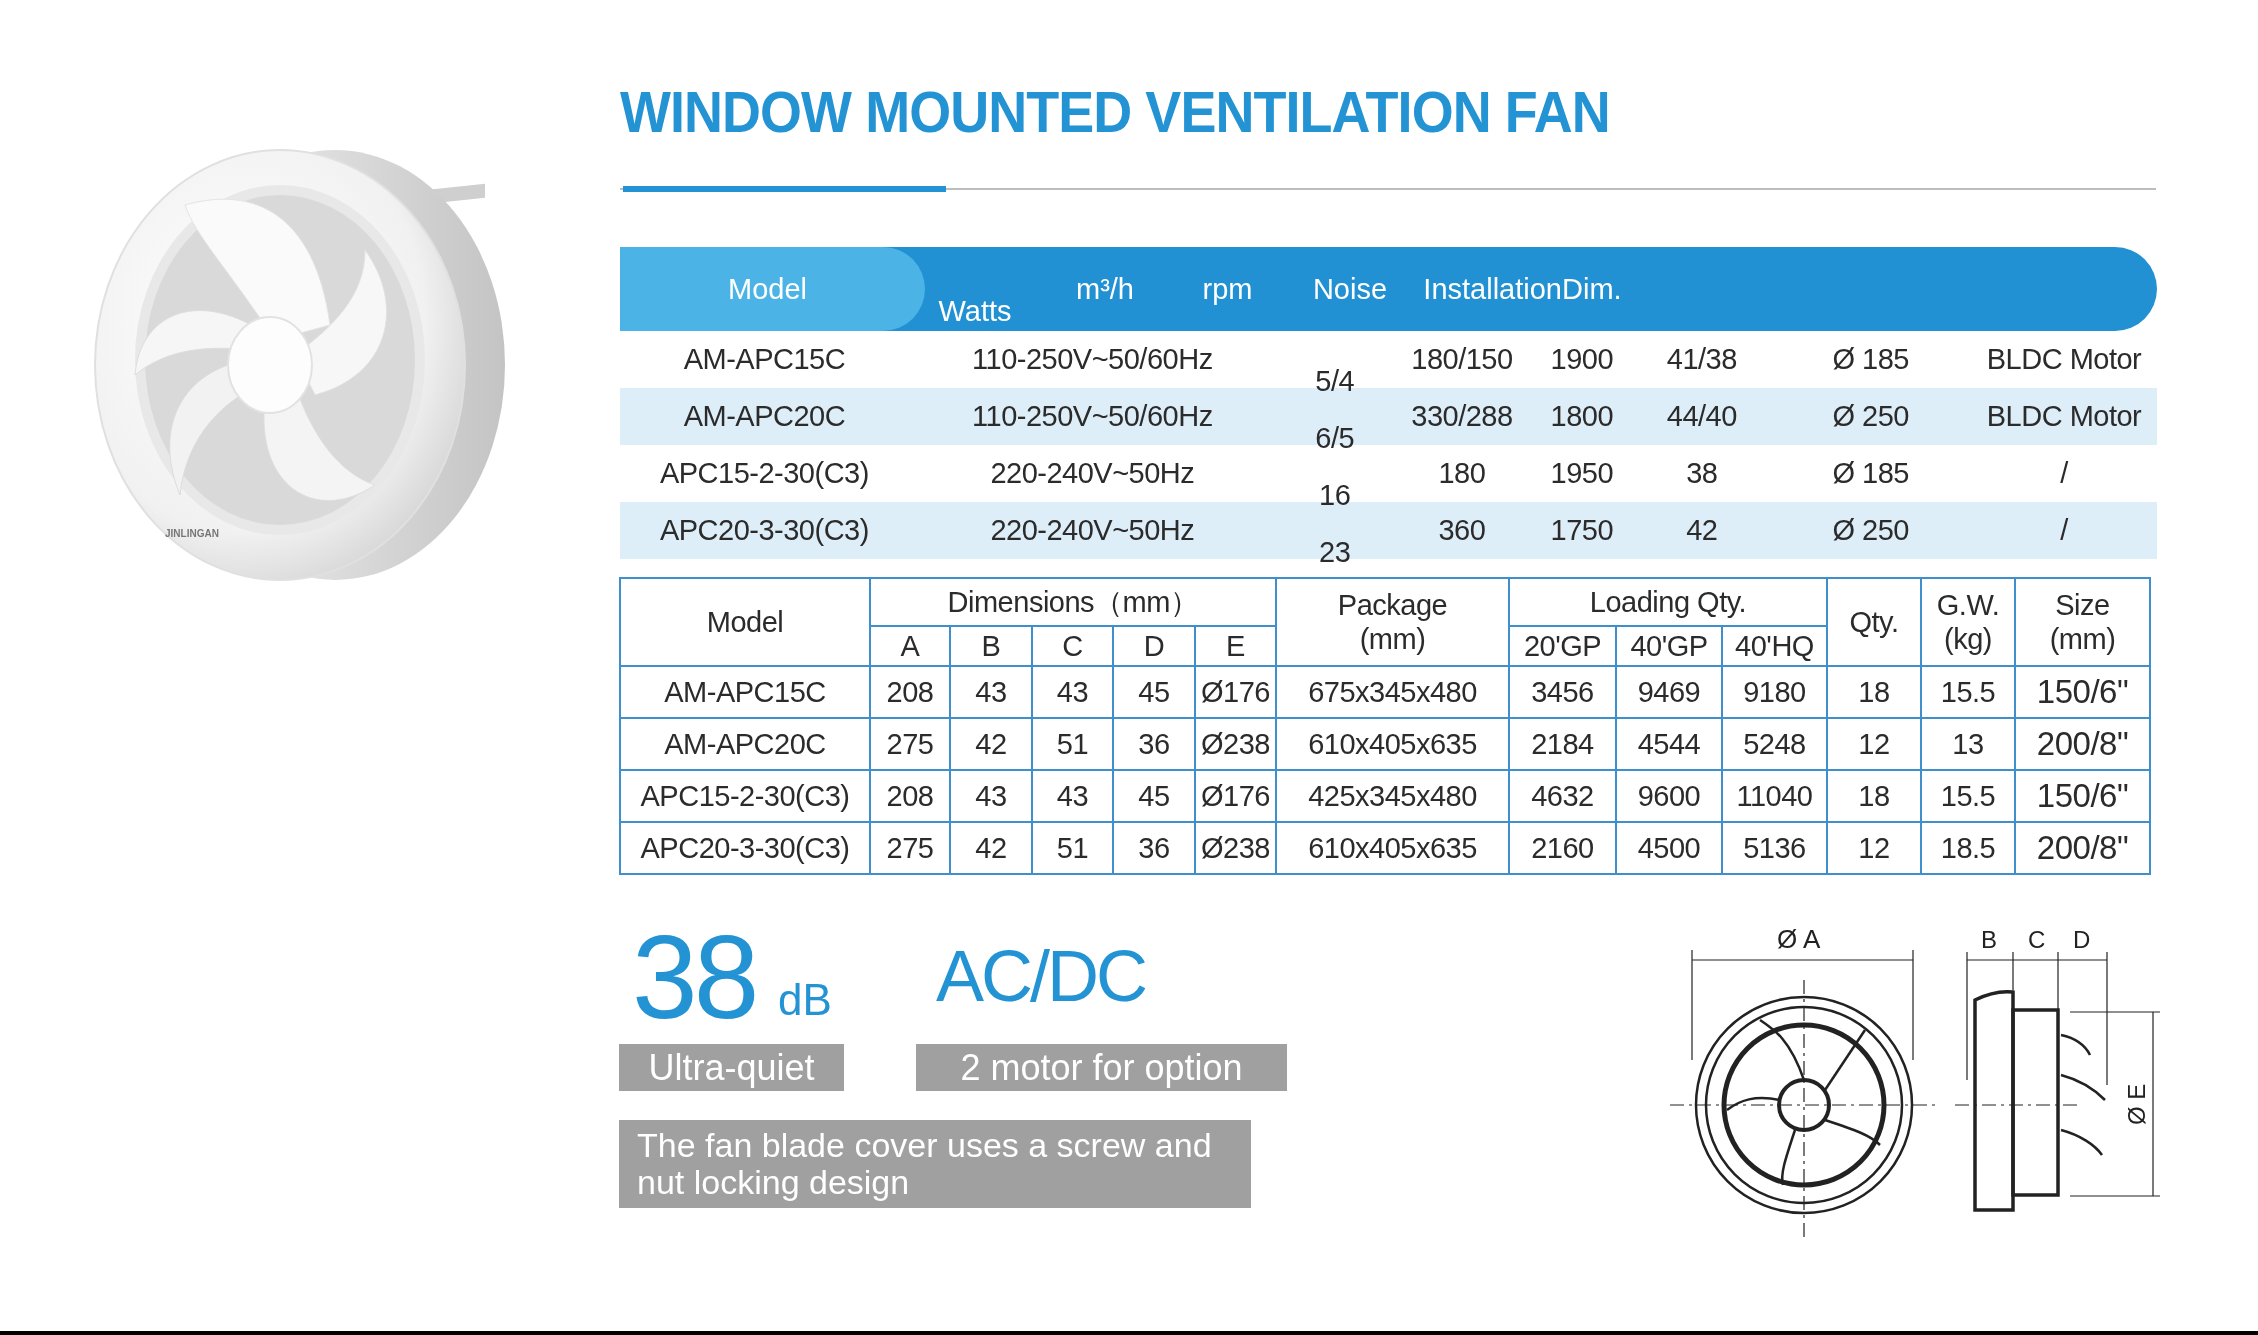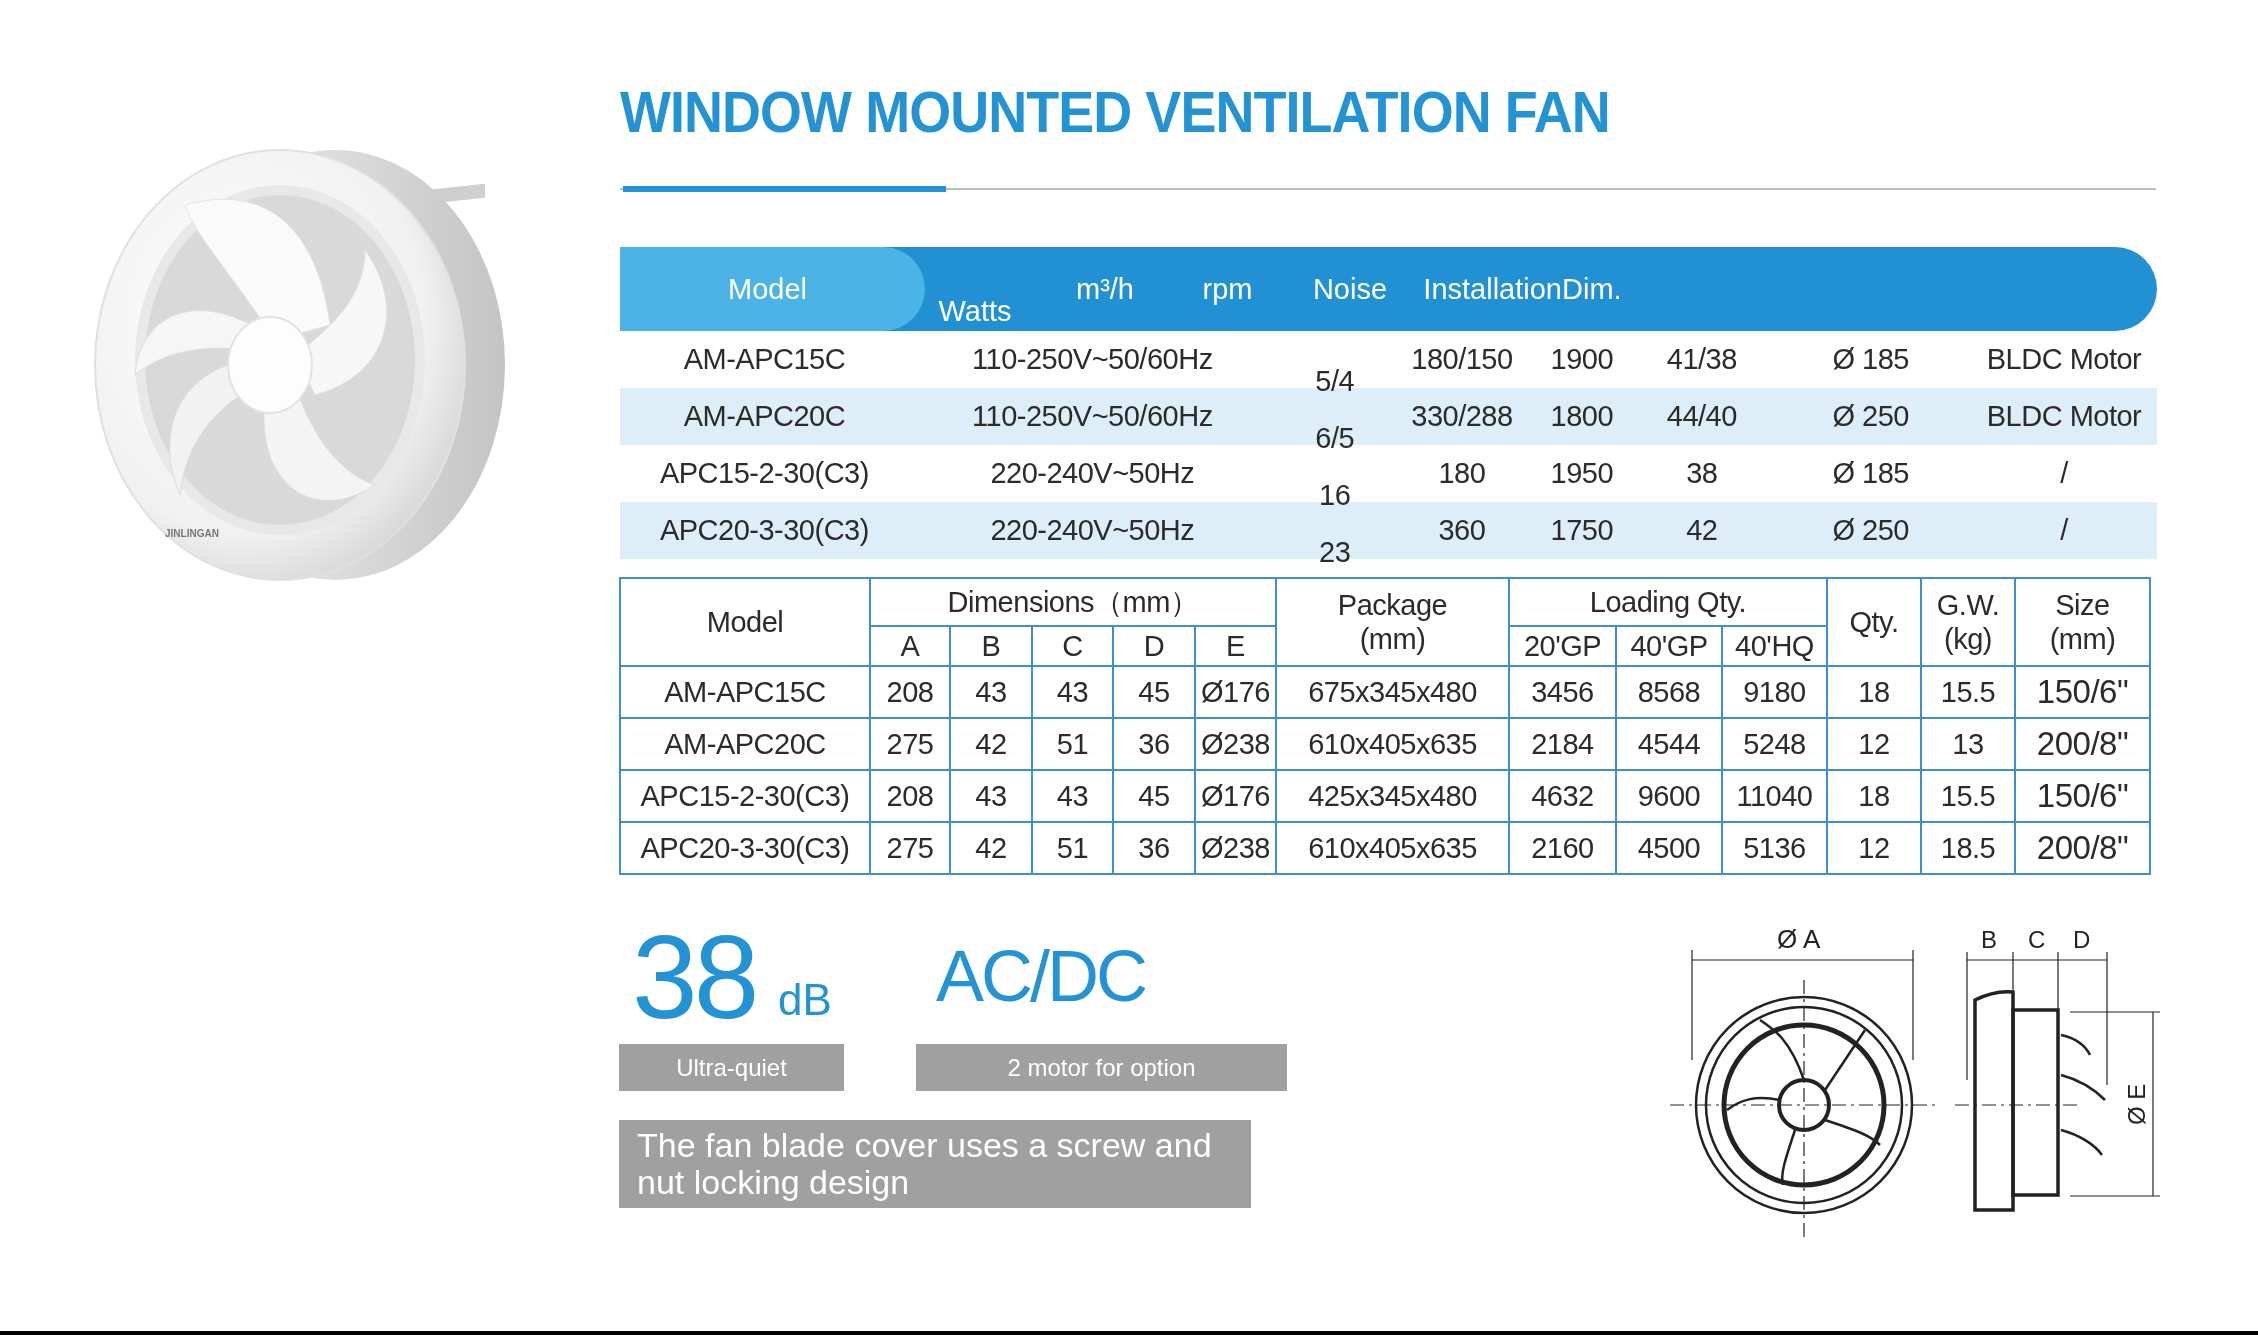--- a/index.html
+++ b/index.html
@@ -29,21 +29,21 @@
 
   
   #pack-table { left:619px; top:577px; border-collapse:collapse; }
   #pack-table td { border:2.5px solid #3e8fcb; text-align:center; font-size:29px; color:#2b2b2b; padding:0; white-space:nowrap; letter-spacing:-0.5px; }
   #pack-table .hdr { font-size:29px; line-height:34px; }
 
   
   #db-value { left:632px; top:918px; font-size:118px; color:#2493d4; line-height:118px; letter-spacing:-4px; }
   #db-unit { left:778px; top:975px; font-size:44px; color:#2493d4; }
   #acdc-value { left:936px; top:935px; font-size:72px; color:#2493d4; letter-spacing:-3px; }
-  .grey-tag { background:#a0a0a0; color:#ffffff; font-size:24px; display:flex; align-items:center; }
+  .grey-tag { background:#a0a0a0; color:#ffffff; font-size:36px; display:flex; align-items:center; }
   #tag-quiet { left:619px; top:1044px; width:225px; height:47px; justify-content:center; }
   #tag-motor { left:916px; top:1044px; width:371px; height:47px; justify-content:center;text-align:center; }
   #tag-lock { left:619px; top:1120px; width:632px; height:88px; padding:0 0 0 18px; box-sizing:border-box; line-height:37px; font-size:34px; }
 
   
   #diagram { left:1665px; top:920px; width:515px; height:320px; }
   #bottom-line { left:0; top:1331px; width:2258px; height:4px; background:#000; }
 </style>
 </head>
 <body>
@@ -190,21 +190,21 @@
   </tr>
   <tr style="height:52px;">
     <td>AM-APC15C</td>
     <td>208</td>
     <td>43</td>
     <td>43</td>
     <td>45</td>
     <td>Ø176</td>
     <td>675x345x480</td>
     <td>3456</td>
-    <td>8568</td>
+    <td>9469</td>
     <td>9180</td>
     <td>18</td>
     <td>15.5</td>
     <td style="font-size:33px;">150/6"</td>
   </tr>
   <tr style="height:52px;">
     <td>AM-APC20C</td>
     <td>275</td>
     <td>42</td>
     <td>51</td>

